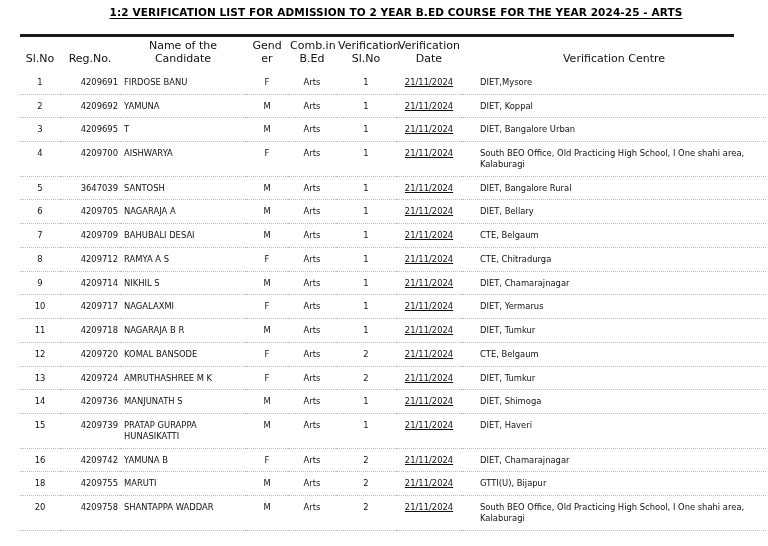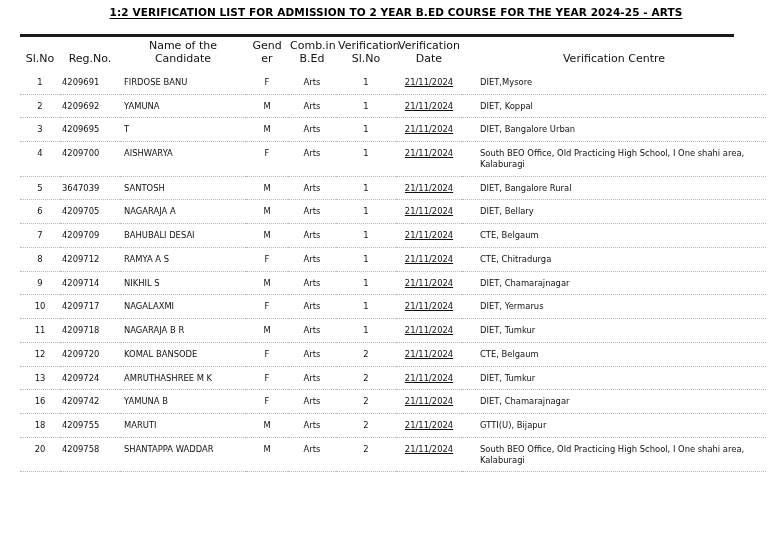--- a/index.html
+++ b/index.html
@@ -72,21 +72,21 @@
 
   tbody td {
     font-size: 8.4px;
     color: #111;
     padding: 6px 2px 6px 2px;
     vertical-align: top;
     line-height: 1.28;
     border-bottom: 1px dotted #b9b9b9;
   }
   td.c-slno   { text-align: center; }
-  td.c-regno  { text-align: left; }
+  td.c-regno  { text-align: right; }
   td.c-name   { text-align: left; padding-left: 4px; }
   td.c-gender { text-align: center; }
   td.c-comb   { text-align: center; }
   td.c-vslno  { text-align: center; }
   td.c-vdate  { text-align: center; }
   td.c-centre { text-align: left; padding-left: 18px; padding-right: 8px; }
   tbody tr:last-child td { border-bottom: 1px dotted #b9b9b9; }
   .nowrap { white-space: nowrap; text-decoration: underline; }
 </style>
 </head>
@@ -250,20 +250,40 @@
             <td class="c-slno">13</td>
             <td class="c-regno">4209724</td>
             <td class="c-name">AMRUTHASHREE M  K</td>
             <td class="c-gender">F</td>
             <td class="c-comb">Arts</td>
             <td class="c-vslno">2</td>
             <td class="c-vdate nowrap">21/11/2024</td>
             <td class="c-centre">DIET, Tumkur</td>
           </tr>
           <tr>
+            <td class="c-slno">14</td>
+            <td class="c-regno">4209736</td>
+            <td class="c-name">MANJUNATH S</td>
+            <td class="c-gender">M</td>
+            <td class="c-comb">Arts</td>
+            <td class="c-vslno">1</td>
+            <td class="c-vdate nowrap">21/11/2024</td>
+            <td class="c-centre">DIET, Shimoga</td>
+          </tr>
+          <tr>
+            <td class="c-slno">15</td>
+            <td class="c-regno">4209739</td>
+            <td class="c-name">PRATAP GURAPPA HUNASIKATTI</td>
+            <td class="c-gender">M</td>
+            <td class="c-comb">Arts</td>
+            <td class="c-vslno">1</td>
+            <td class="c-vdate nowrap">21/11/2024</td>
+            <td class="c-centre">DIET, Haveri</td>
+          </tr>
+          <tr>
             <td class="c-slno">16</td>
             <td class="c-regno">4209742</td>
             <td class="c-name">YAMUNA B</td>
             <td class="c-gender">F</td>
             <td class="c-comb">Arts</td>
             <td class="c-vslno">2</td>
             <td class="c-vdate nowrap">21/11/2024</td>
             <td class="c-centre">DIET, Chamarajnagar</td>
           </tr>
           <tr>

